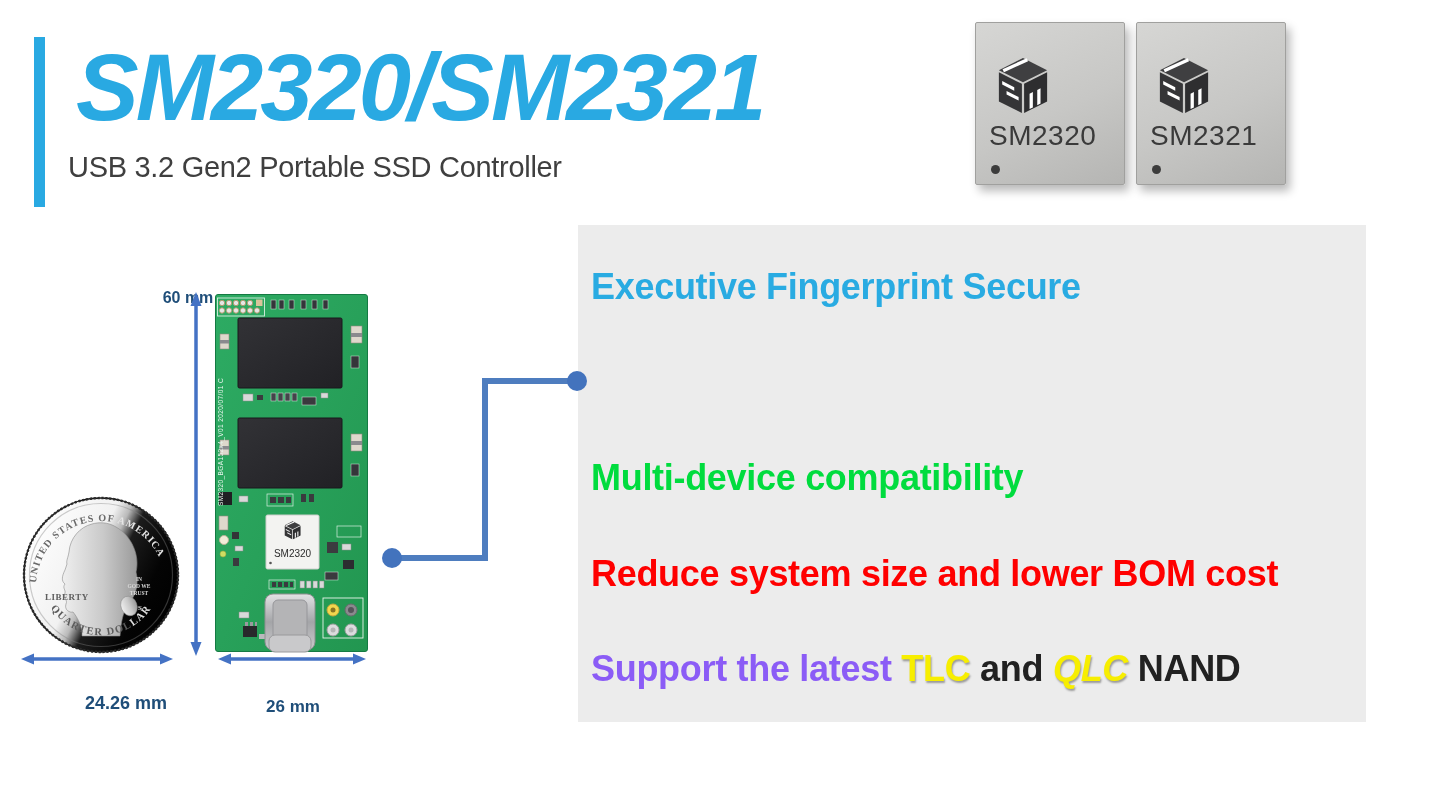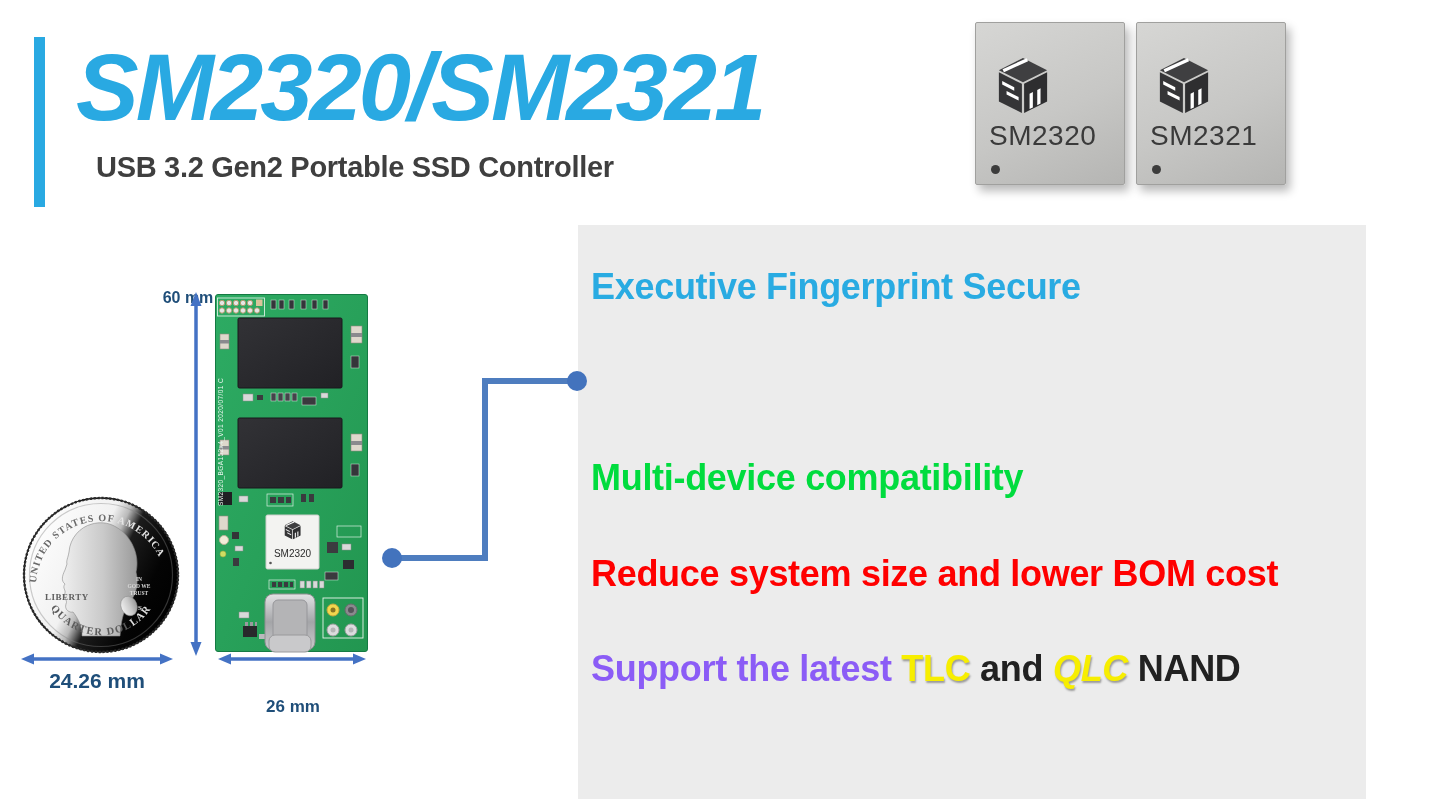--- a/index.html
+++ b/index.html
@@ -8,61 +8,61 @@
     position:relative; width:1440px; height:810px; overflow:hidden;
     background:#ffffff; font-family:"Liberation Sans", sans-serif;
   }
   
   .accent-bar { position:absolute; left:34px; top:37px; width:11px; height:170px; background:#29A9E2; }
   .title {
     position:absolute; left:76px; top:40px; font-size:94px; font-weight:bold;
     letter-spacing:-3px; color:#29A9E2; line-height:95px; white-space:nowrap;font-style:italic;
   }
   .subtitle {
-    position:absolute; left:96px; top:151px; font-size:29px; font-weight:bold;
+    position:absolute; left:68px; top:151px; font-size:29px; font-weight:normal;
     color:#3F3F3F; letter-spacing:-0.3px; white-space:nowrap;
   }
   
   .chip {
     position:absolute; top:22px; width:150px; height:163px;
     background:linear-gradient(155deg,#d6d6d4 0%,#c7c7c5 55%,#b5b5b3 100%);
     border:1px solid #a0a09e; border-radius:2px;
     box-shadow:4px 6px 10px rgba(0,0,0,0.28);
   }
   .chip.left  { left:975px; }
   .chip.right { left:1136px; }
   .chip .cube { position:absolute; left:20px; top:34px; }
   .chip .chip-label {
     position:absolute; left:13px; top:97px; font-size:28px; color:#3a3a3a;
     letter-spacing:0.5px; white-space:nowrap;
   }
   .chip .pin-dot { position:absolute; left:15px; top:142px; width:9px; height:9px; border-radius:50%; background:#3c3c3c; }
   
   .feature-panel {
-    position:absolute; left:578px; top:225px; width:788px; height:574px;
+    position:absolute; left:578px; top:225px; width:788px; height:497px;
     background:#ECECEC;
   }
   .feature-row {
     position:absolute; left:13px; font-size:36px; font-weight:bold;
     line-height:48px; white-space:nowrap; letter-spacing:-0.3px;
   }
   .feature-row.r0 { top:38px; }
   .feature-row.r1 { top:133px; }
   .feature-row.r2 { top:229px; }
   .feature-row.r3 { top:325px; }
   .feature-row.r4 { top:420px; }
   .feature-row .hl { text-shadow:1px 2px 2px rgba(0,0,0,0.35); }
   
   .dim-label {
     position:absolute; color:#1F4E79; font-weight:bold; font-size:16px;
     text-align:center; white-space:nowrap;margin-top:29px;
   }
   .dim-h  { left:147px; top:260px; width:82px; }
   .dim-w  { left:229px; top:668px; width:128px; font-size:17px; }
-  .dim-c  { left:27px;  top:640px; width:140px; font-size:21px; }
+  .dim-c  { left:27px;  top:664px; width:140px; font-size:18px;text-align:right; }
   .overlay { position:absolute; left:0; top:0; pointer-events:none; }
   .pcb-wrap  { position:absolute; left:215px; top:294px; }
   .coin-wrap { position:absolute; left:20px;  top:494px; }
   .hidden-defs { position:absolute; width:0; height:0; }
 </style>
 </head>
 <body>
 
 <div class="slide">
 

